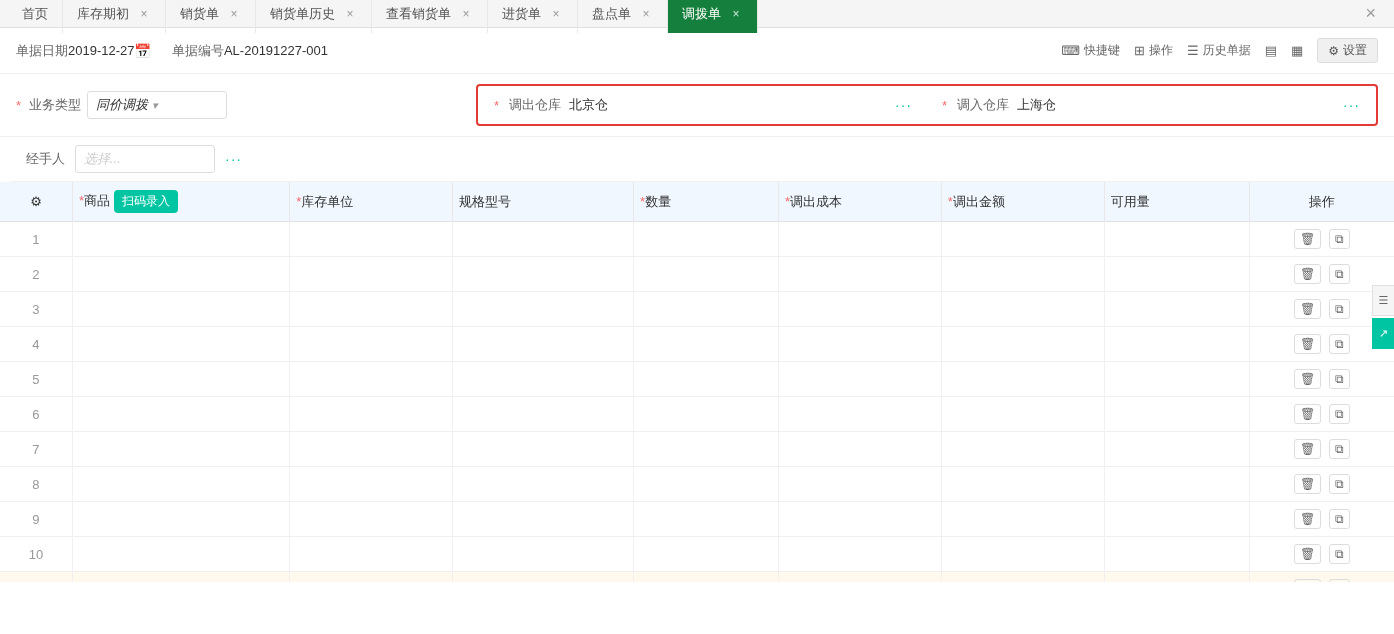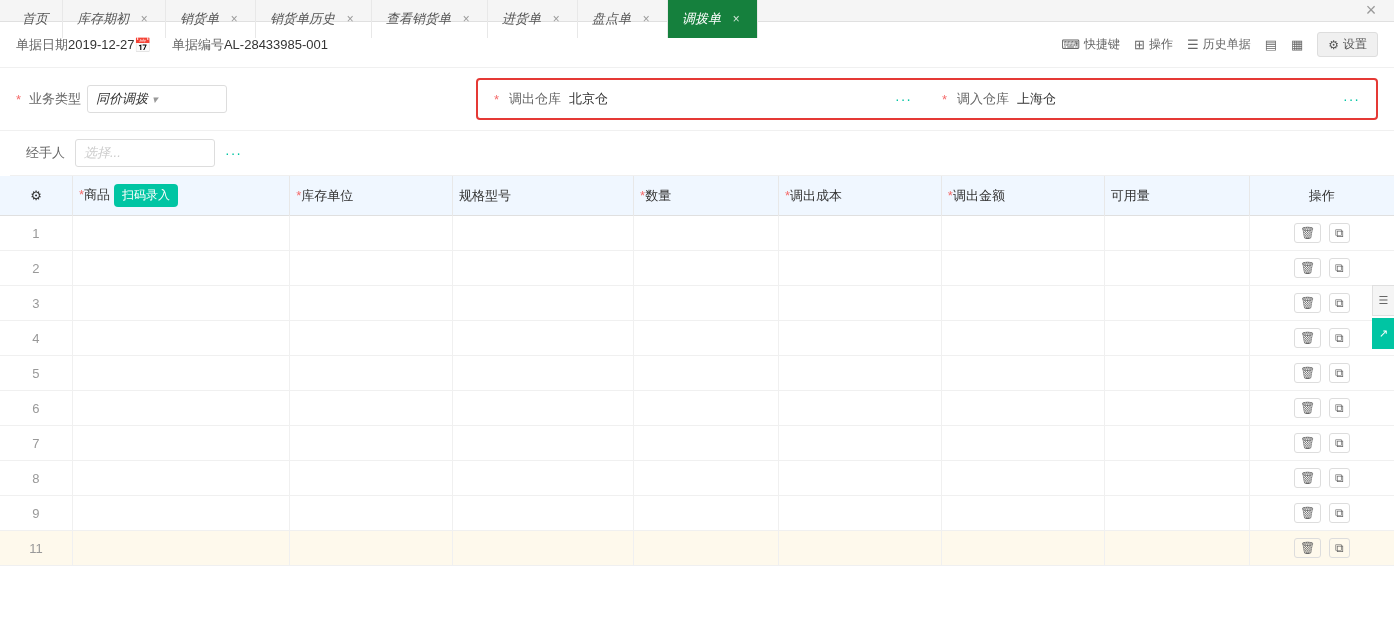--- a/index.html
+++ b/index.html
@@ -1,26 +1,25 @@
 <!DOCTYPE html>
 <html><head>
   <meta charset="utf-8">
   <style>
     * { box-sizing: border-box; margin: 0; padding: 0; }
     body { font-family: 'Microsoft YaHei', Arial, sans-serif; font-size: 13px; background: #fff; color: #333; overflow: hidden; }
 
     
     .tab-bar {
       display: flex;
-      align-items: flex-start;
+      align-items: center;
       background: #f5f5f5;
       border-bottom: 1px solid #e0e0e0;
-      height: 22px;
+      height: 28px;
       padding: 0 8px;
-      font-style: italic;
     }
     .tab-item {
       display: flex;
       align-items: center;
       padding: 0 14px;
       height: 38px;
       cursor: pointer;
       font-size: 13px;
       color: #555;
       border-right: 1px solid #e8e8e8;
@@ -320,21 +319,21 @@
 </div>
 
 <div class="header-bar">
   <div class="header-field">
     <span class="header-field-label">单据日期</span>
     <span class="header-field-value">2019-12-27</span>
     <span class="calendar-icon">📅</span>
   </div>
   <div class="header-field">
     <span class="header-field-label">单据编号</span>
-    <span class="header-field-value">AL-28433985-001</span>
+    <span class="header-field-value">AL-20191227-001</span>
   </div>
   <div class="header-right">
     <div class="header-action">
       <span class="action-icon">⌨</span>
       <span>快捷键</span>
     </div>
     <div class="header-action">
       <span class="action-icon">⊞</span>
       <span>操作</span>
     </div>
@@ -526,20 +525,34 @@
     <td class="col-spec"></td>
     <td class="col-qty"></td>
     <td class="col-cost"></td>
     <td class="col-amount"></td>
     <td class="col-avail"></td>
     <td class="col-ops">
       <button class="ops-btn">🗑</button>
       <button class="ops-btn">⧉</button>
     </td>
   </tr>
+        <tr>
+    <td class="row-num col-num">10</td>
+    <td class="col-product"></td>
+    <td class="col-unit"></td>
+    <td class="col-spec"></td>
+    <td class="col-qty"></td>
+    <td class="col-cost"></td>
+    <td class="col-amount"></td>
+    <td class="col-avail"></td>
+    <td class="col-ops">
+      <button class="ops-btn">🗑</button>
+      <button class="ops-btn">⧉</button>
+    </td>
+  </tr>
         <tr class="subtotal-row">
     <td class="row-num col-num">11</td>
     <td class="col-product"></td>
     <td class="col-unit"></td>
     <td class="col-spec"></td>
     <td class="col-qty"></td>
     <td class="col-cost"></td>
     <td class="col-amount"></td>
     <td class="col-avail"></td>
     <td class="col-ops">

